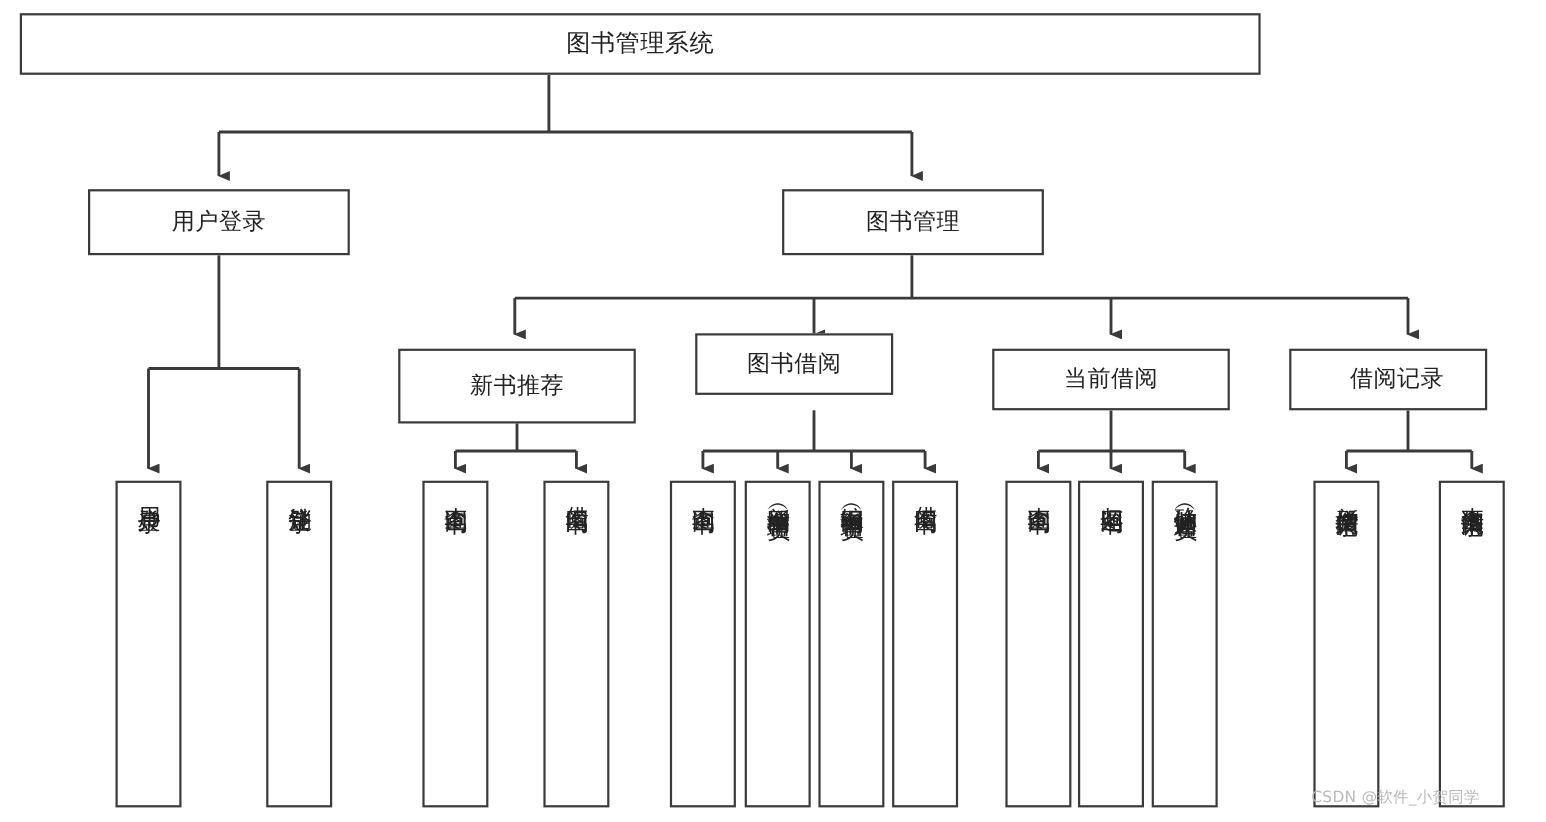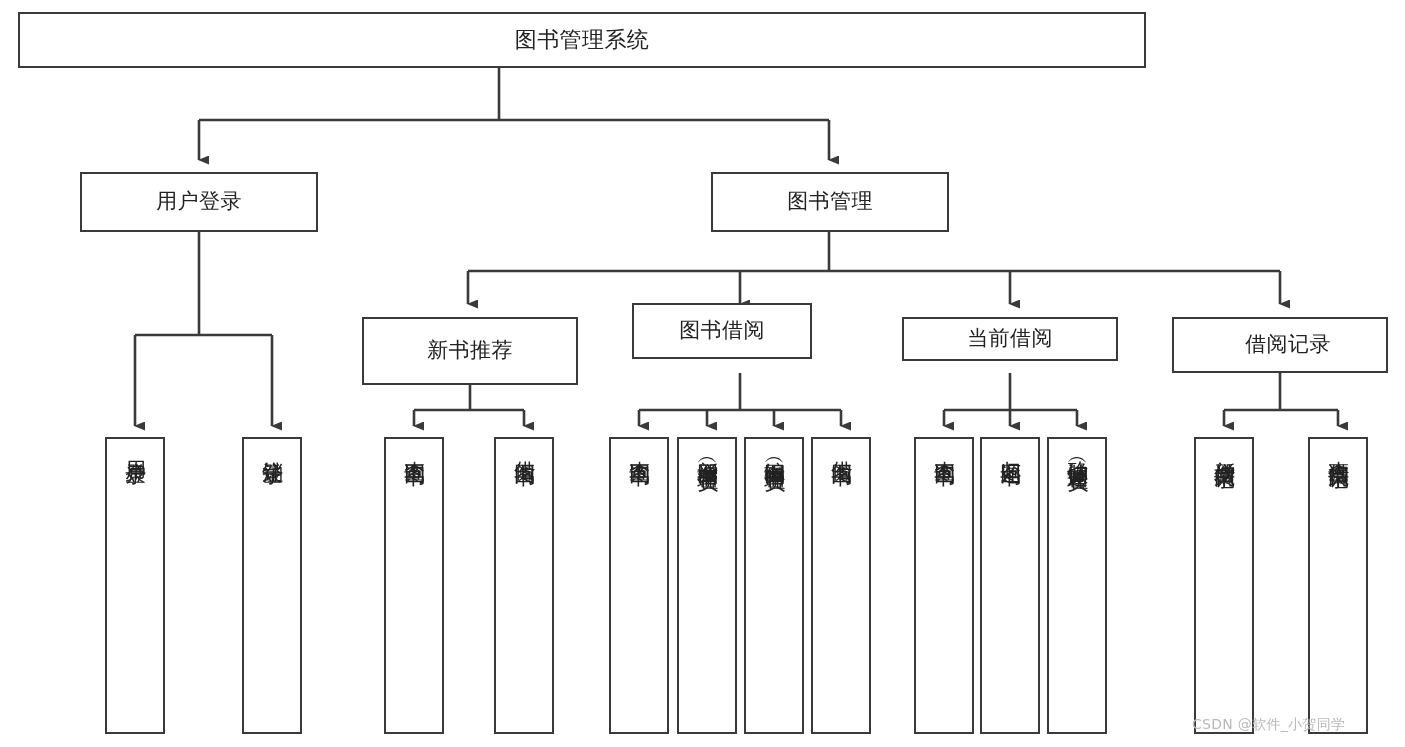--- a/index.html
+++ b/index.html
@@ -142,24 +142,24 @@
   <div class="node horiz" style="left:711px; top:172px; width:238px; height:60px;">
     <span class="node-label">图书管理</span>
   </div>
 
   <div class="node horiz" style="left:362px; top:317px; width:216px; height:68px;">
     <span class="node-label">新书推荐</span>
   </div>
   <div class="node horiz" style="left:632px; top:303px; width:180px; height:56px;">
     <span class="node-label">图书借阅</span>
   </div>
-  <div class="node horiz" style="left:902px; top:317px; width:216px; height:44px;">
+  <div class="node horiz" style="left:902px; top:317px; width:216px; height:56px;">
     <span class="node-label">当前借阅</span>
   </div>
-  <div class="node horiz" style="left:1172px; top:317px; width:216px; height:56px;padding-left:16px;">
+  <div class="node horiz" style="left:1172px; top:317px; width:180px; height:56px;padding-left:16px;">
     <span class="node-label">借阅记录</span>
   </div>
 
   <div class="node vert" style="left:105px; top:437px; width:60px; height:297px;">
     <span class="node-label">用户登录</span>
   </div>
   <div class="node vert" style="left:242px; top:437px; width:60px; height:297px;">
     <span class="node-label">注销登录</span>
   </div>
 

